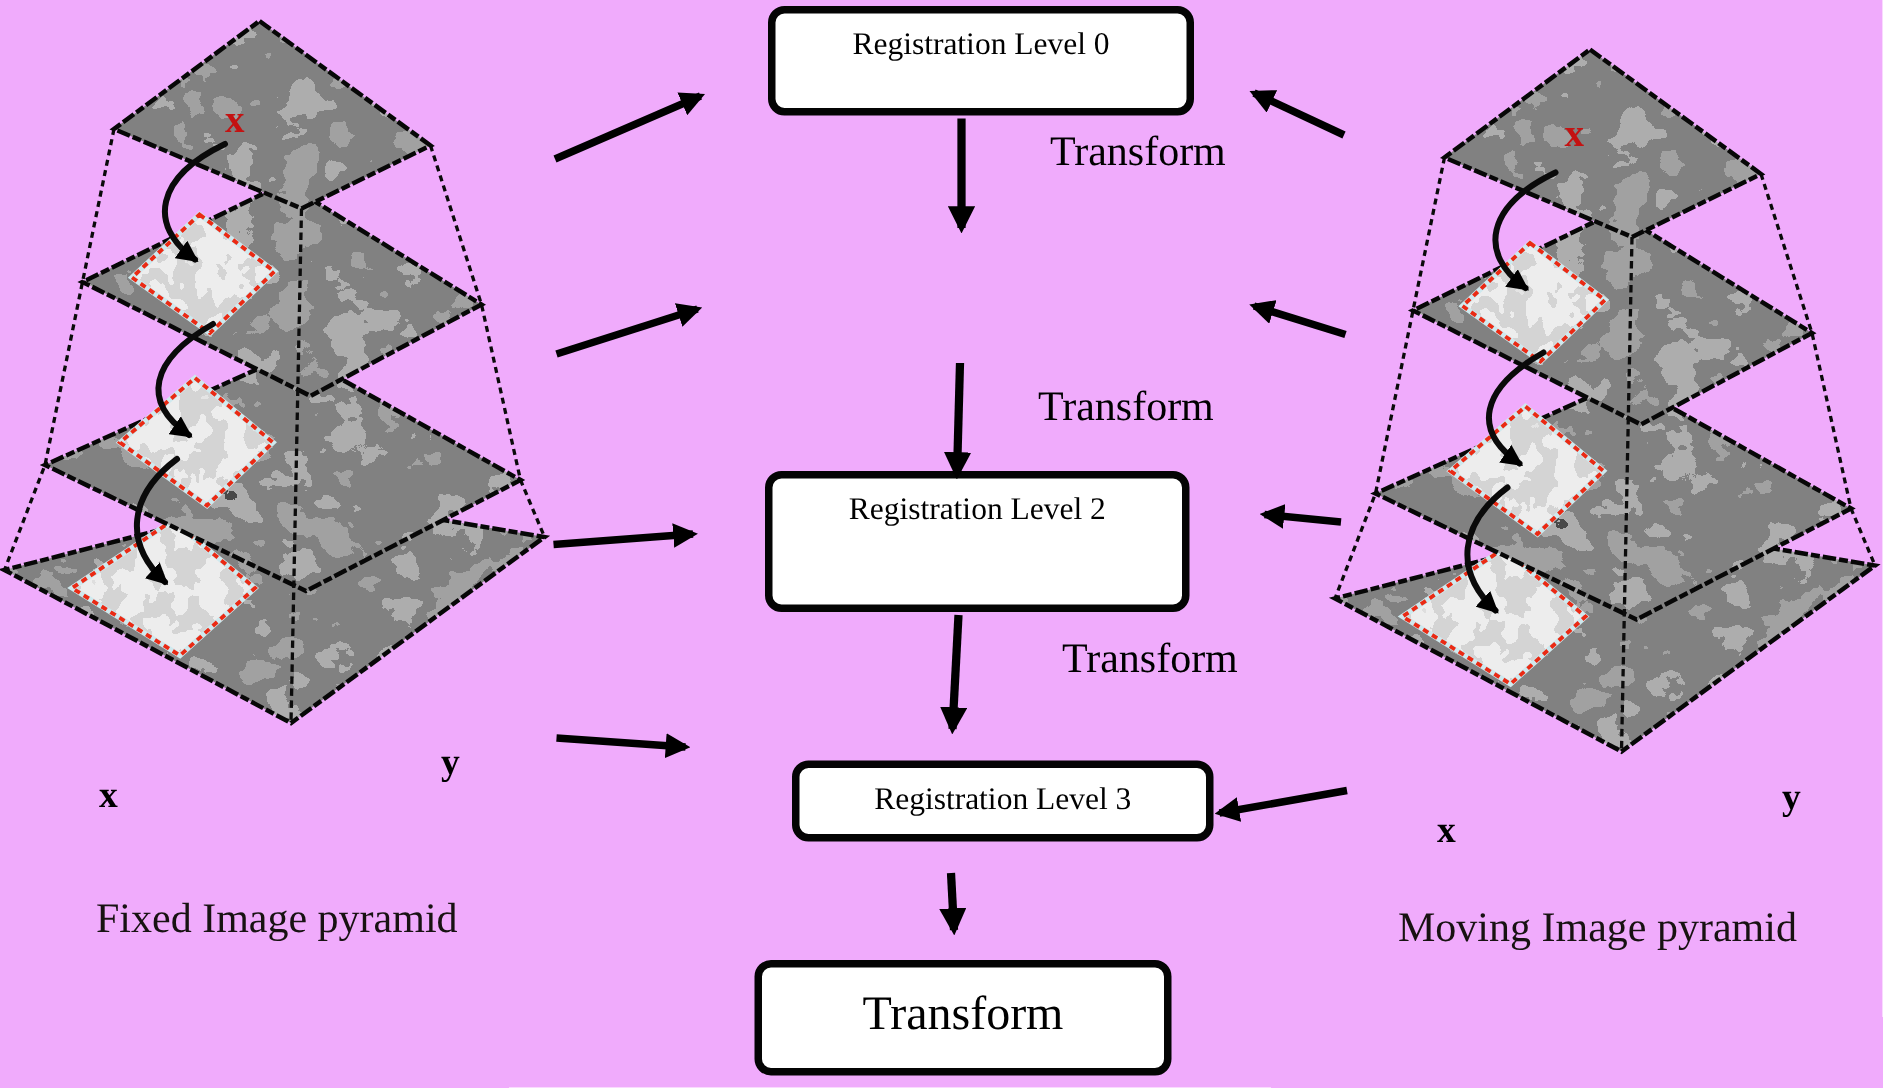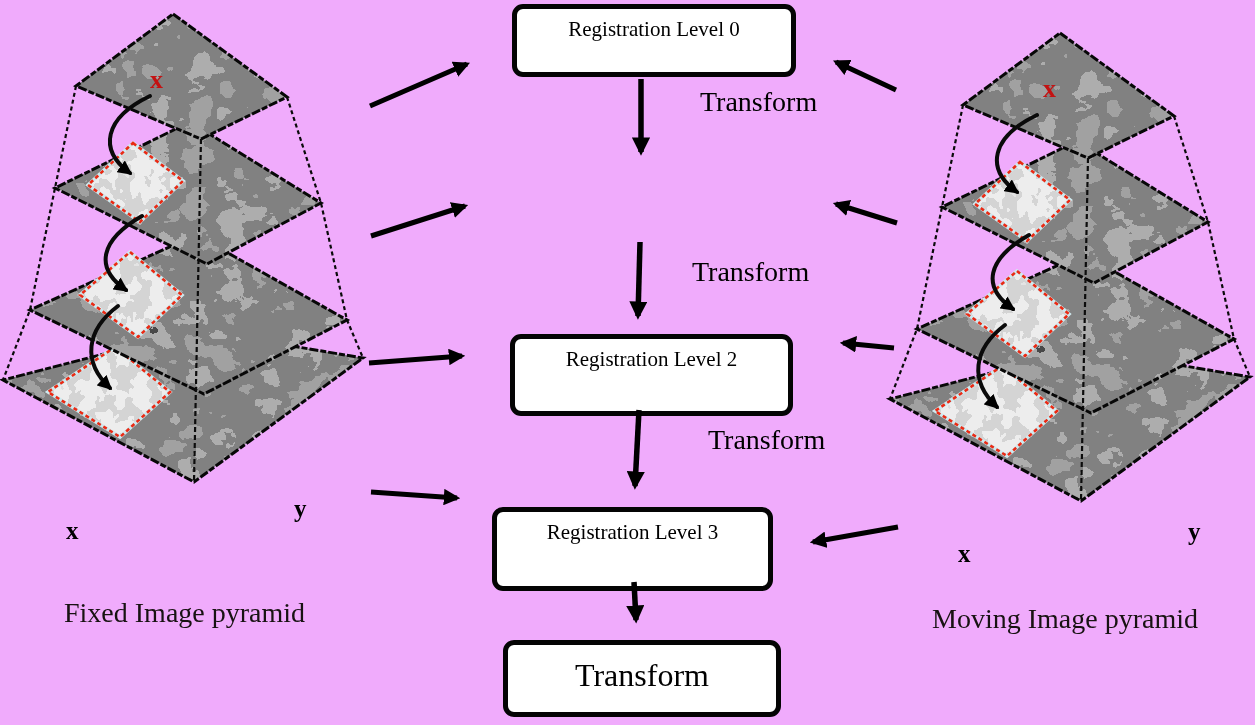--- a/index.html
+++ b/index.html
@@ -132,25 +132,25 @@
 
   <svg class="pyr" style="left:835px;top:0;" width="420" height="560" viewBox="0 0 420 560">
     <use href="#pyramid-art" transform="translate(52,19)"></use>
   </svg>
 
   <div class="flow-box" style="left:512px;top:4px;width:284px;height:73px;">
     <div class="reg-label">Registration Level 0</div>
   </div>
 
 
-  <div class="flow-box" style="left:510px;top:334px;width:283px;height:82px;">
+  <div class="flow-box" style="left:510px;top:314px;width:283px;height:94px;">
     <div class="reg-label">Registration Level 2</div>
   </div>
 
-  <div class="flow-box" style="left:492px;top:507px;width:281px;height:84px;">
+  <div class="flow-box" style="left:528px;top:507px;width:281px;height:54px;">
     <div class="reg-label">Registration Level 3</div>
   </div>
 
   <div class="flow-box" style="left:503px;top:640px;width:278px;height:77px;">
     <div class="final-label">Transform</div>
   </div>
 
   <div class="transform-side" style="left:700px;top:86px;">Transform</div>
   <div class="transform-side" style="left:692px;top:256px;">Transform</div>
   <div class="transform-side" style="left:708px;top:424px;">Transform</div>

